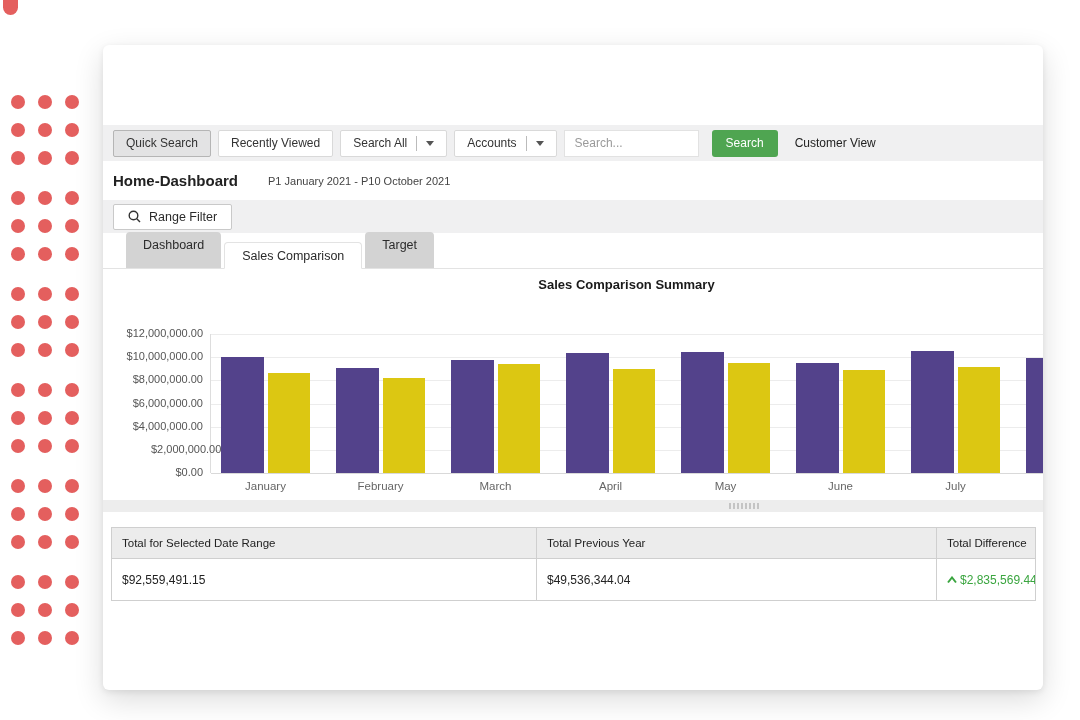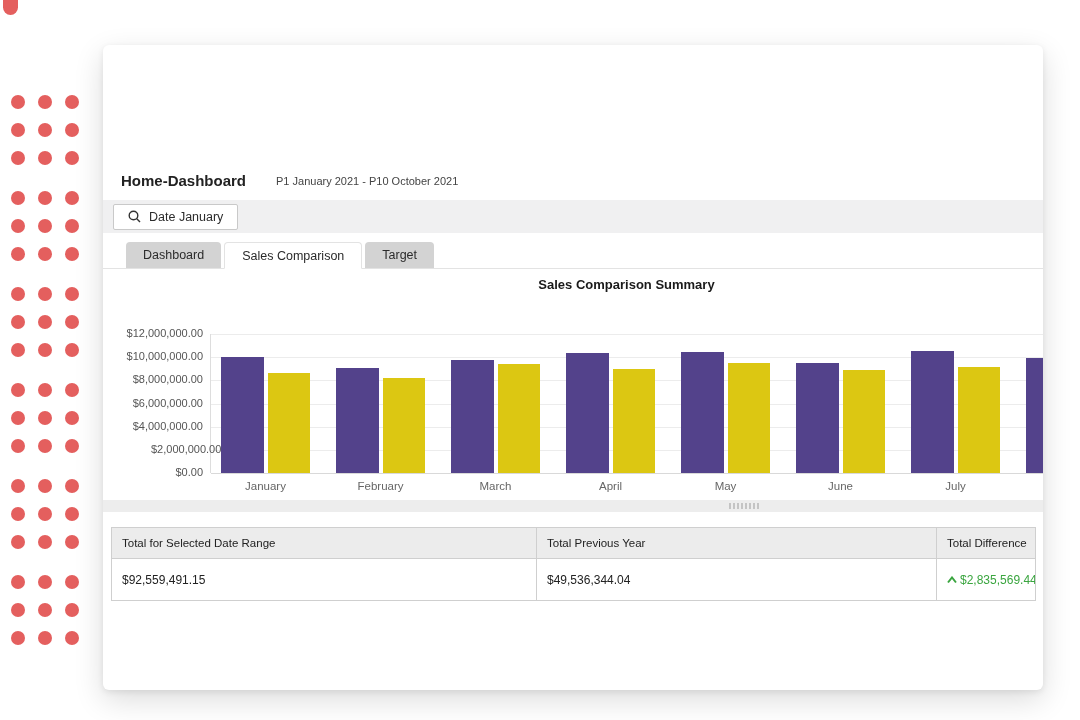--- a/index.html
+++ b/index.html
@@ -41,34 +41,34 @@
     border-top:5px solid #555; }
   #search-input { height:27px; width:135px; border:1px solid #e2e2e2; background:#fff;
     font-size:12px; color:#333; padding:0 10px; font-family:"Liberation Sans",sans-serif; }
   #search-input::placeholder { color:#9a9a9a; }
   #search-btn { height:27px; margin-left:6px; padding:0 14px; border:none; border-radius:3px;
     color:#fff; font-size:12px; cursor:pointer; font-family:"Liberation Sans",sans-serif; }
   #customer-view { font-size:12px; color:#222; margin-left:10px; cursor:pointer; }
 
   
   #title-row { position:absolute; left:0; top:116px; width:100%; height:39px;
-    display:flex; align-items:center; padding-left:18px; background:#fff; }
+    display:flex; align-items:center; padding-left:10px; background:#fff; }
   #page-title { font-size:15px; font-weight:700; color:#222; }
   #period { font-size:11px; color:#444; margin-left:30px; }
 
   
   #filter-bar { position:absolute; left:0; top:155px; width:100%; height:33px;
     background:#f0f0f1; display:flex; align-items:center; padding-left:10px; }
   #date-filter-btn { height:26px; background:#fff; border:1px solid #c9c9c9; border-radius:2px;
     display:flex; align-items:center; gap:8px; padding:0 14px; font-size:12.5px; color:#2b2b2b; cursor:pointer; }
 
   
   #tabs { position:absolute; left:0; top:197px; width:100%; height:27px;
     display:flex; align-items:flex-end; padding-left:23px; gap:3px; border-bottom:1px solid #e3e3e3; }
-  .tab { height:26px; line-height:26px; padding:0 17px; font-size:12.5px; color:#2b2b2b;
+  .tab { height:36px; line-height:26px; padding:0 17px; font-size:12.5px; color:#2b2b2b;
     background:#d3d3d3; border-radius:4px 4px 0 0; cursor:pointer; white-space:nowrap; }
   .tab.active { background:#fff; border:1px solid #e3e3e3; border-bottom:1px solid #fff;
     margin-bottom:-1px; height:27px; line-height:27px; }
 
   
   #chart-title { position:absolute; left:107px; top:232px; width:833px; text-align:center;
     font-size:13px; font-weight:700; color:#1a1a1a; }
   #plot { position:absolute; left:107px; top:289px; width:833px; height:139px;
     border-left:1px solid #ddd; }
   .gridline { position:absolute; left:0; width:100%; height:1px; background:#ececec; }
@@ -153,33 +153,50 @@
     <div class="dot" style="left: 38px; top: 603px; background: rgb(228, 95, 94);"></div>
     <div class="dot" style="left: 65px; top: 603px; background: rgb(228, 95, 94);"></div>
     <div class="dot" style="left: 11px; top: 631px; background: rgb(228, 95, 94);"></div>
     <div class="dot" style="left: 38px; top: 631px; background: rgb(228, 95, 94);"></div>
     <div class="dot" style="left: 65px; top: 631px; background: rgb(228, 95, 94);"></div>
   </div>
 
 <div id="card">
 
 
+  <div id="searchbar">
+    <div class="sb-box selected">Quick Search</div>
+    <div class="sb-box">Recently Viewed</div>
+    <div class="sb-box sb-dd">
+      <span>Search All</span>
+      <span class="dd-sep"></span>
+      <span class="dd-caret"></span>
+    </div>
+    <div class="sb-box sb-dd">
+      <span>Accounts</span>
+      <span class="dd-sep"></span>
+      <span class="dd-caret"></span>
+    </div>
+    <input id="search-input" placeholder="Search..." style="">
+    <button id="search-btn" style="background: rgb(79, 165, 81);">Search</button>
+    <div id="customer-view">Customer View</div>
+  </div>
 
   <div id="title-row">
     <div id="page-title">Home-Dashboard</div>
     <div id="period">P1 January 2021 - P10 October 2021</div>
   </div>
 
   <div id="filter-bar">
     <div id="date-filter-btn">
       <svg width="13" height="13" viewBox="0 0 13 13">
         <circle cx="5.5" cy="5.5" r="4.3" fill="none" stroke="#333" stroke-width="1.4"></circle>
         <line x1="8.8" y1="8.8" x2="12" y2="12" stroke="#333" stroke-width="1.4"></line>
       </svg>
-      <span>Date January</span>
+      <span>Range Filter</span>
     </div>
   </div>
 
   <div id="tabs">
     <div class="tab">Dashboard</div>
     <div class="tab active">Sales Comparison</div>
     <div class="tab">Target</div>
   </div>
 
   <div id="chart-title">Sales Comparison Summary</div>

